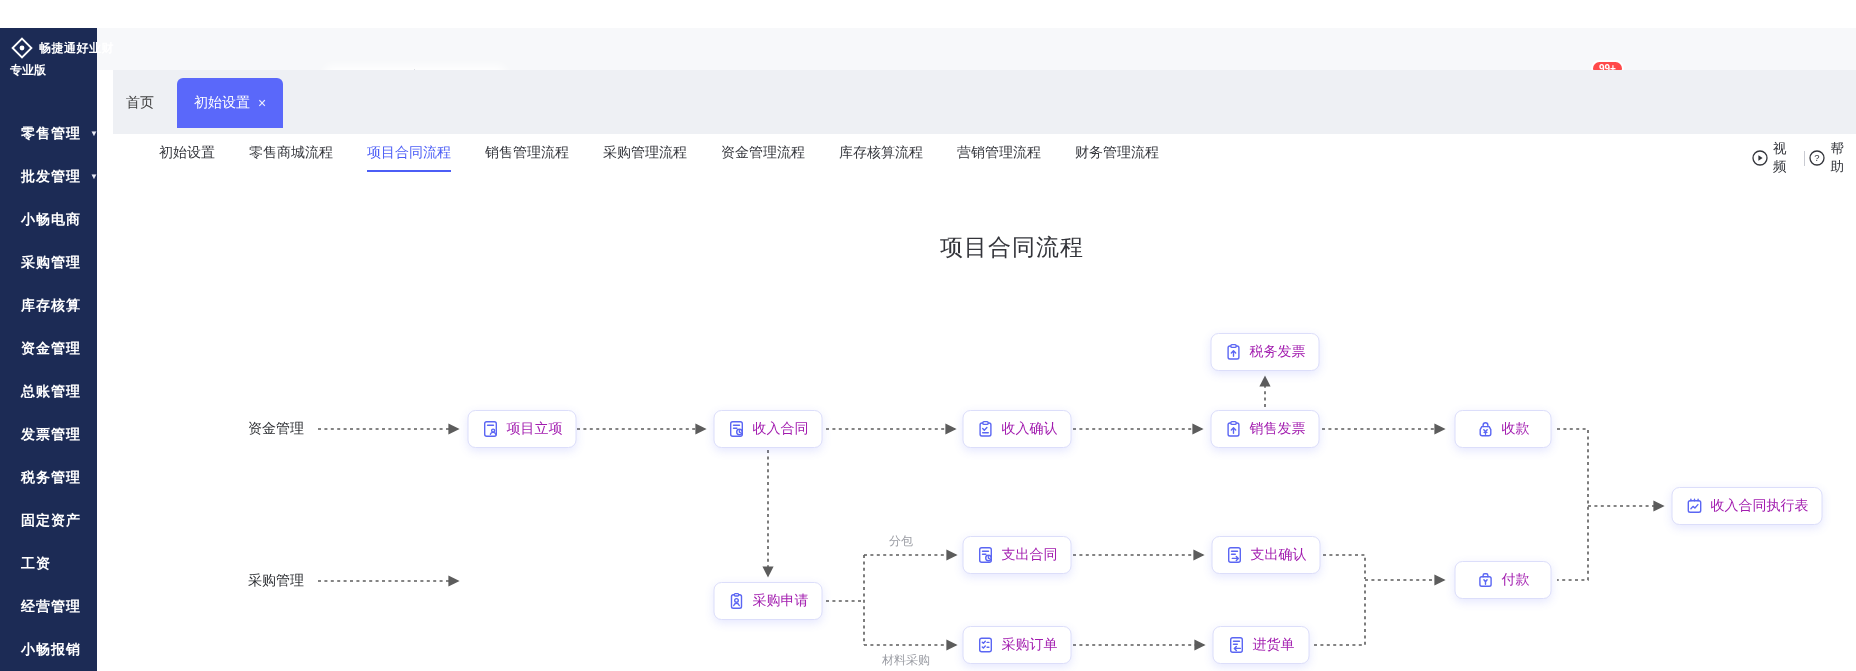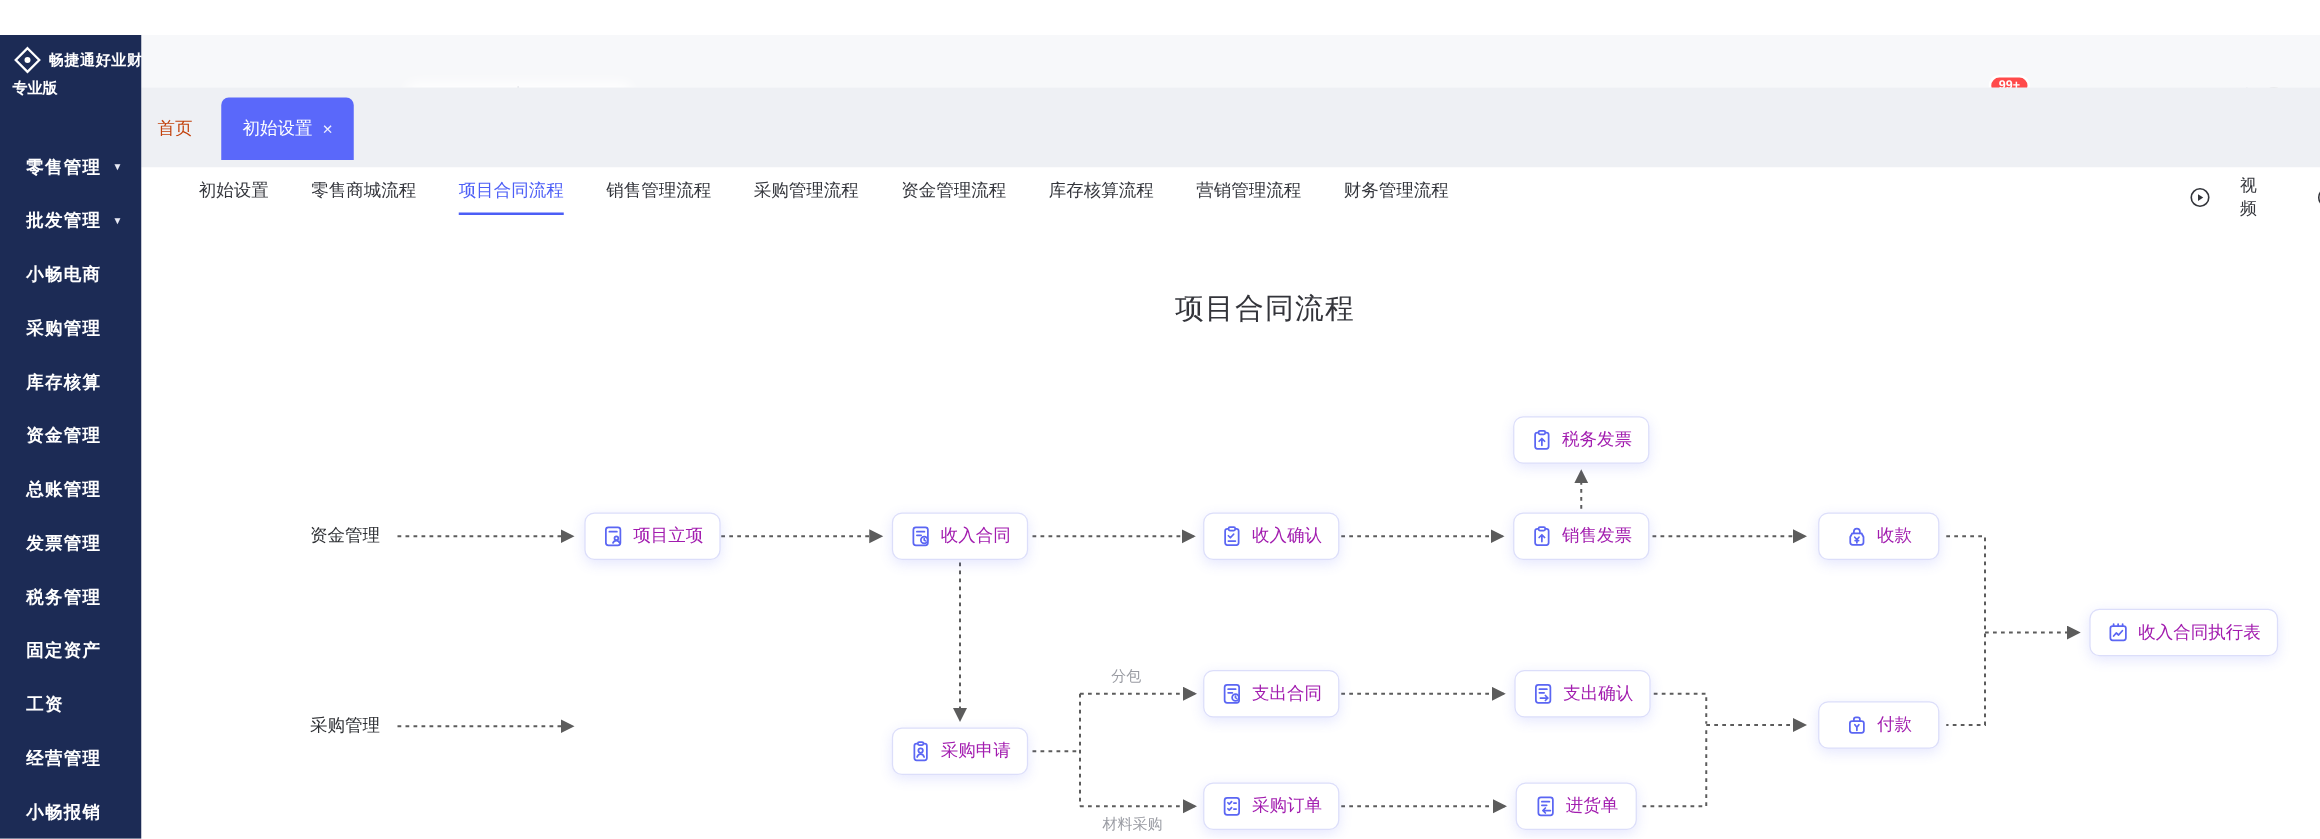--- a/index.html
+++ b/index.html
@@ -16,40 +16,40 @@
   .tb-icon { position:absolute; }
   .v-divider { position:absolute; width:1px; background:#dcdee3; }
   .badge { position:absolute; background:#ff4a4a; color:#fff; font-size:10px; font-weight:bold;
     border:2px solid #fff; border-radius:9px; padding:1px 6px; line-height:11px; }
   .avatar { position:absolute; width:30px; height:30px; border-radius:50%; background:#cfcfcf;
     display:flex; align-items:center; justify-content:center; }
 
   
   .tabstrip { position:absolute; left:113px; top:70px; width:1743px; height:64px; background:#eef0f4; }
   .wtab { position:absolute; top:8px; height:50px; display:flex; align-items:center; justify-content:center;
-    gap:8px; font-size:14px; color:#c2410c; cursor:default; }
+    gap:8px; font-size:14px; color:#404040; cursor:default; }
   .wtab.active { background:#5a68fa; color:#fff; border-radius:6px 6px 0 0; }
   .wtab .close { font-size:14px; opacity:.9; }
 
   
-  .sidebar { position:absolute; left:0; top:28px; width:113px; height:643px; background:#1c2b55; z-index:5; }
+  .sidebar { position:absolute; left:0; top:28px; width:97px; height:643px; background:#1c2b55; z-index:5; }
   .logo-row { position:absolute; left:10px; top:8px; display:flex; align-items:center; gap:5px; }
   .brand-name { color:#fff; font-size:12px; font-weight:bold; white-space:nowrap; letter-spacing:.5px; }
   .brand-edition { position:absolute; left:10px; top:34px; color:#fff; font-size:12px; font-weight:bold; }
   .side-list { position:absolute; left:0; top:84px; width:113px; }
   .side-item { position:relative; height:43px; line-height:43px; padding-left:21px; color:#ffffff;
     font-size:14px; font-weight:bold; letter-spacing:1px; cursor:default; }
   .side-item .caret { position:absolute; right:14px; top:0; font-size:8px; color:#e8eaf5; }
 
   
   .panel { position:absolute; left:113px; top:134px; width:1743px; height:537px; background:#fff; }
   .ctabs { position:absolute; left:159px; top:134px; height:38px; display:flex; gap:34px; align-items:center; }
   .ctab { font-size:14px; color:#34363c; height:38px; line-height:36px; cursor:default; white-space:nowrap; }
   .ctab.active { color:#4c5ef6; border-bottom:2px solid #4c5ef6; }
-  .panel-tools { position:absolute; right:0px; top:140px; display:flex; align-items:center; gap:24px;
+  .panel-tools { position:absolute; right:0px; top:140px; display:flex; align-items:center; gap:5px;
     font-size:13.5px; color:#33353b; width:104px; overflow:hidden; }
 
   
   .fc-title { position:absolute; left:1012px; top:247px; transform:translate(-50%,-50%);
     font-size:23px; color:#33343a; font-weight:500; letter-spacing:1px; }
   .lane-label { position:absolute; transform:translate(0,-50%); font-size:14px; color:#2e3034; font-weight:500; }
   .branch-label { position:absolute; transform:translate(-50%,-50%); font-size:12px; color:#9a9ca3; }
   .flow-node { position:absolute; transform:translate(-50%,-50%); min-width:97px; height:38px;
     background:#fff; border:1px solid #dcdefa; border-radius:8px;
     box-shadow:0 3px 10px rgba(95,105,250,.16); display:flex; align-items:center;

